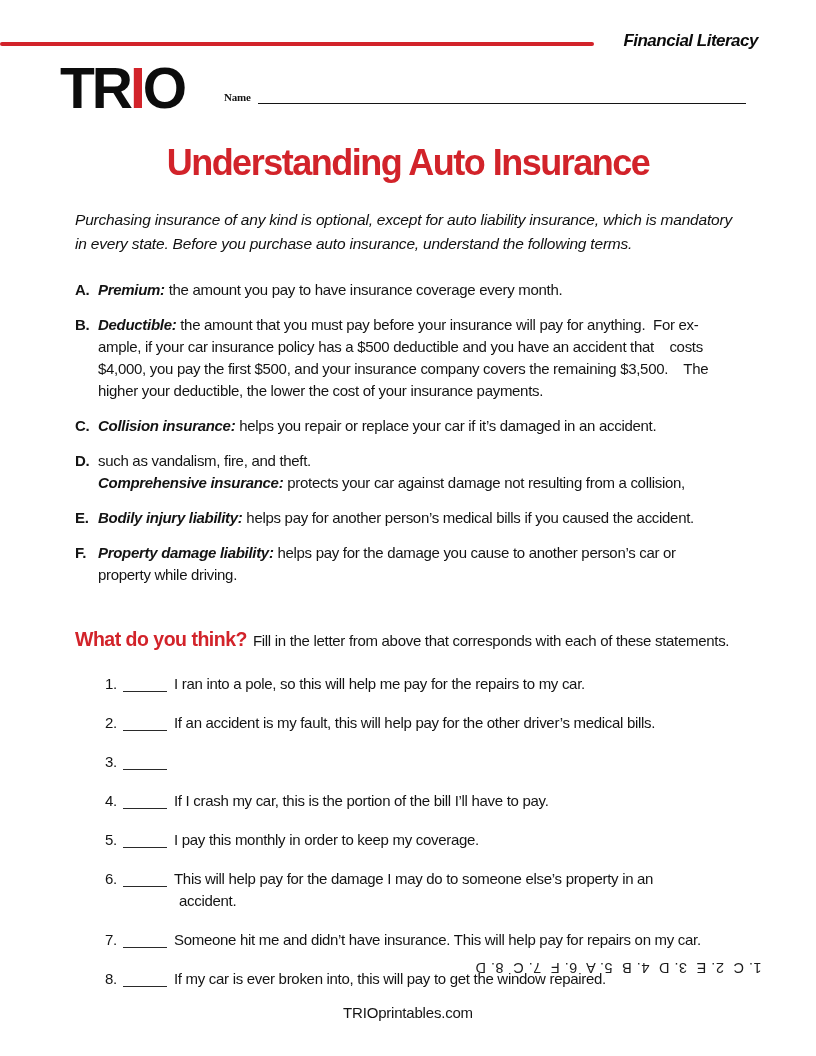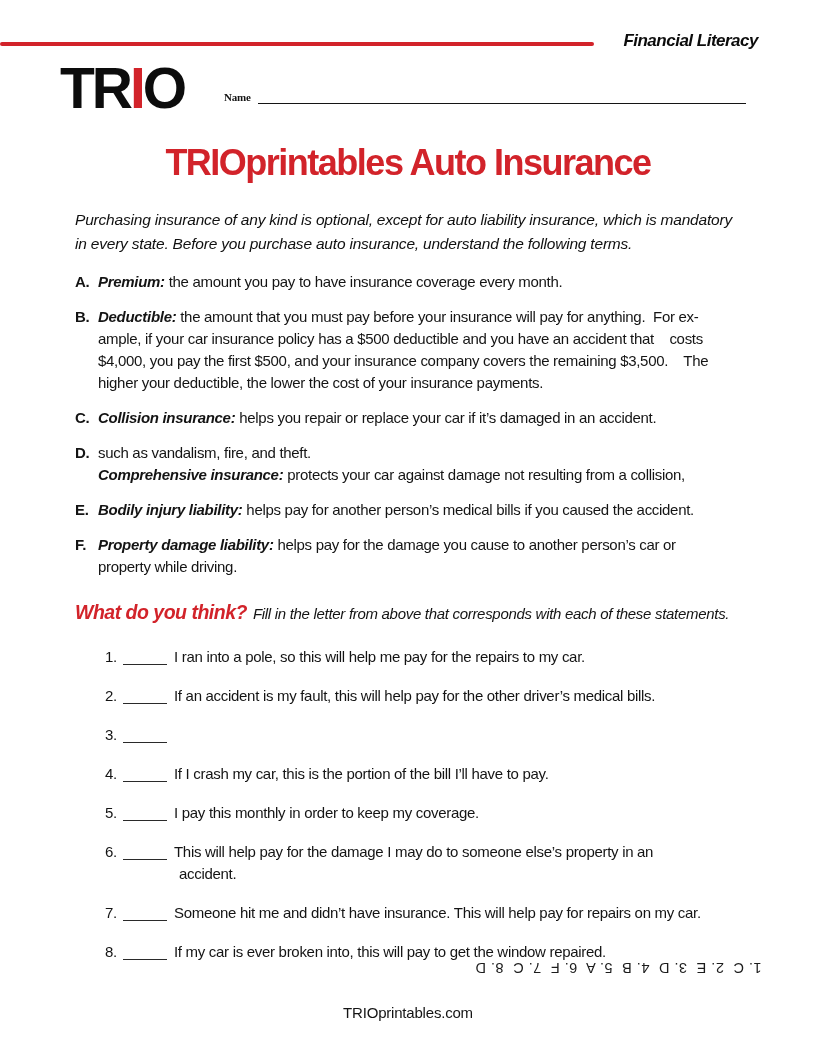--- a/index.html
+++ b/index.html
@@ -33,29 +33,29 @@
     letter-spacing:-1.5px; color:var(--accent,#d2232a);
   }
 
   
   .content {
     position:absolute; left:75px; top:208px; width:672px;
     font-size:15px; line-height:22px; letter-spacing:-0.3px;
   }
   .intro {
     font-style:italic; font-size:15.5px; line-height:24px;
-    letter-spacing:-0.2px; margin-bottom:15px; color:#101010;
+    letter-spacing:-0.2px; margin-bottom:23px; color:#101010;
   }
   .term { display:flex; margin-bottom:13px; }
   .t-letter { width:23px; flex-shrink:0; font-weight:bold; }
   .t-body { flex:1; }
   .t-body p { white-space:pre-wrap; }
   .t-body b { letter-spacing:-0.3px;font-style:italic; }
 
-  .quiz-heading-row { margin-top:23px; margin-bottom:21px;font-style:italic; }
+  .quiz-heading-row { margin-top:42px; margin-bottom:21px; }
   .quiz-heading { color:var(--accent,#d2232a); font-weight:bold; font-size:19.5px; letter-spacing:-0.5px; }
   .quiz-instructions { font-size:15px; margin-left:6px; }
 
   .question { display:flex; margin-bottom:17px; }
   .q-number { width:17px; margin-left:25px; text-align:right; flex-shrink:0; }
   .q-blank { width:44px; height:19px; margin-left:6px; margin-right:7px; flex-shrink:0; align-self:flex-start; border-bottom:1.5px solid #2a2a2a; }
   .q-text { flex:1; }
   .q-text p { white-space:pre-wrap; }
   .q-cont { padding-left:5px; }
 
@@ -76,21 +76,21 @@
   <div class="header-rule"></div>
   <div class="category">Financial Literacy</div>
 
   <div class="logo"><span>TR</span><span class="logo-red">I</span><span>O</span></div>
 
   <div class="name-row">
     <span class="name-label">Name</span>
     <span class="name-line"></span>
   </div>
 
-  <h1 class="title">TRIOprintables Auto Insurance</h1>
+  <h1 class="title">Understanding Auto Insurance</h1>
 
   <div class="content">
 
     <p class="intro">Purchasing insurance of any kind is optional, except for auto liability insurance, which is mandatory in every state. Before you purchase auto insurance, understand the following terms.</p>
 
     <div>
 
       <div class="term">
         <span class="t-letter">A.</span>
         <div class="t-body">

